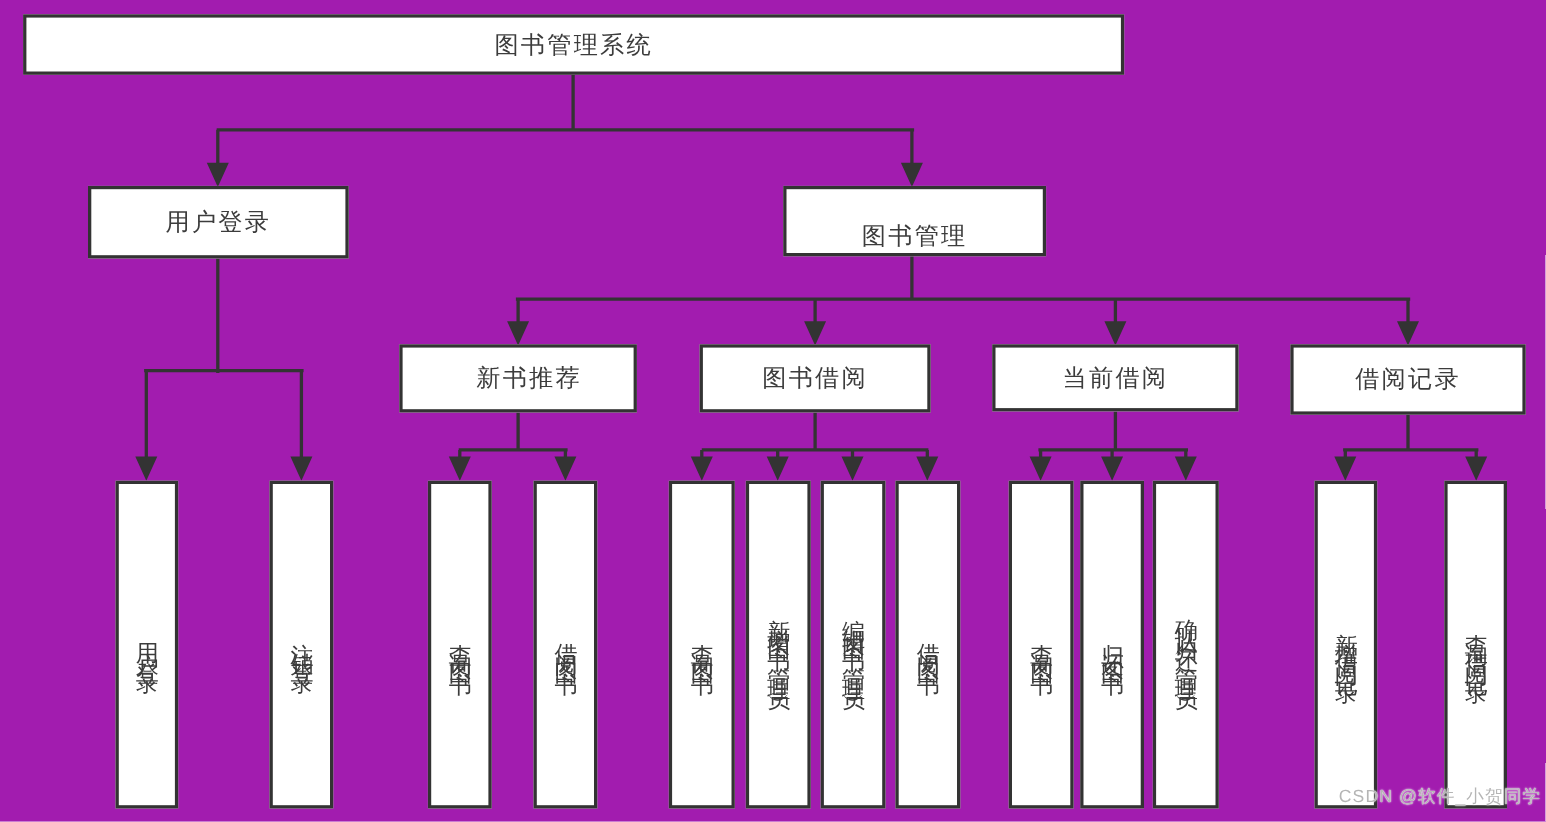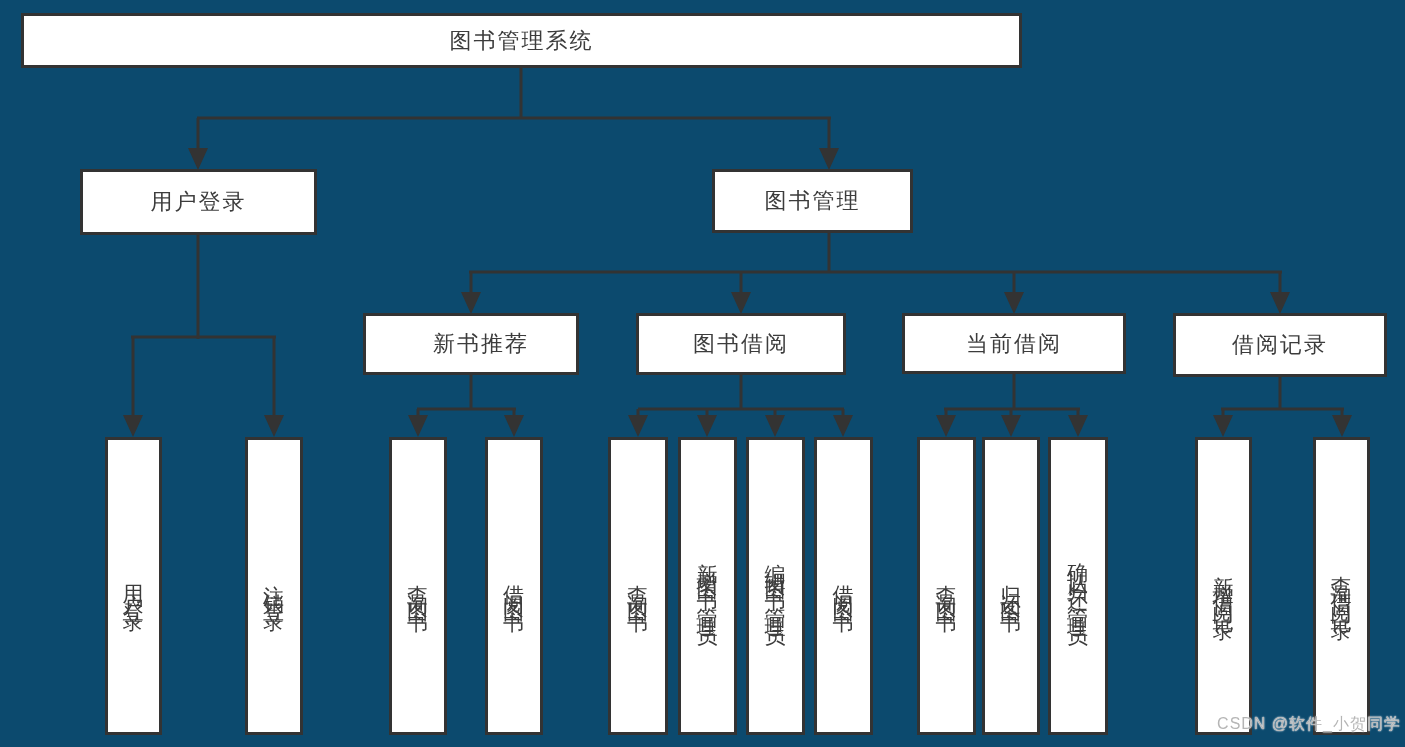--- a/index.html
+++ b/index.html
@@ -1,20 +1,20 @@
 <!DOCTYPE html>
 <html><head>
 <meta charset="utf-8">
 <style>
   html, body { margin: 0; padding: 0; background: #ffffff; }
   .canvas {
     position: relative;
     width: 1405px;
     height: 747px;
-    background: #0c4a6e;
+    background: #a21caf;
     font-family: "Liberation Sans", "DejaVu Sans", sans-serif;
     overflow: hidden;
   }
   .connectors {
     position: absolute;
     left: 0; top: 0;
     width: 1405px; height: 747px;
     pointer-events: none;
   }
   .node {
@@ -112,21 +112,21 @@
              M1332 415 L1352 415 L1342 437 Z"></path>
   </svg>
 
   <div class="node h" style="left:21px; top:13px; width:1001px; height:55px;">
     <span>图书管理系统</span>
   </div>
 
   <div class="node h" style="left:80px; top:169px; width:237px; height:66px;">
     <span>用户登录</span>
   </div>
-  <div class="node h" style="left:712px; top:169px; width:201px; height:64px;">
+  <div class="node h" style="left:712px; top:169px; width:239px; height:64px;align-items:flex-end;">
     <span>图书管理</span>
   </div>
 
   <div class="node h" style="left:363px; top:313px; width:216px; height:62px;padding-left:20px;">
     <span>新书推荐</span>
   </div>
   <div class="node h" style="left:902px; top:313px; width:224px; height:61px;">
     <span>当前借阅</span>
   </div>
   <div class="node h" style="left:636px; top:313px; width:210px; height:62px;">

